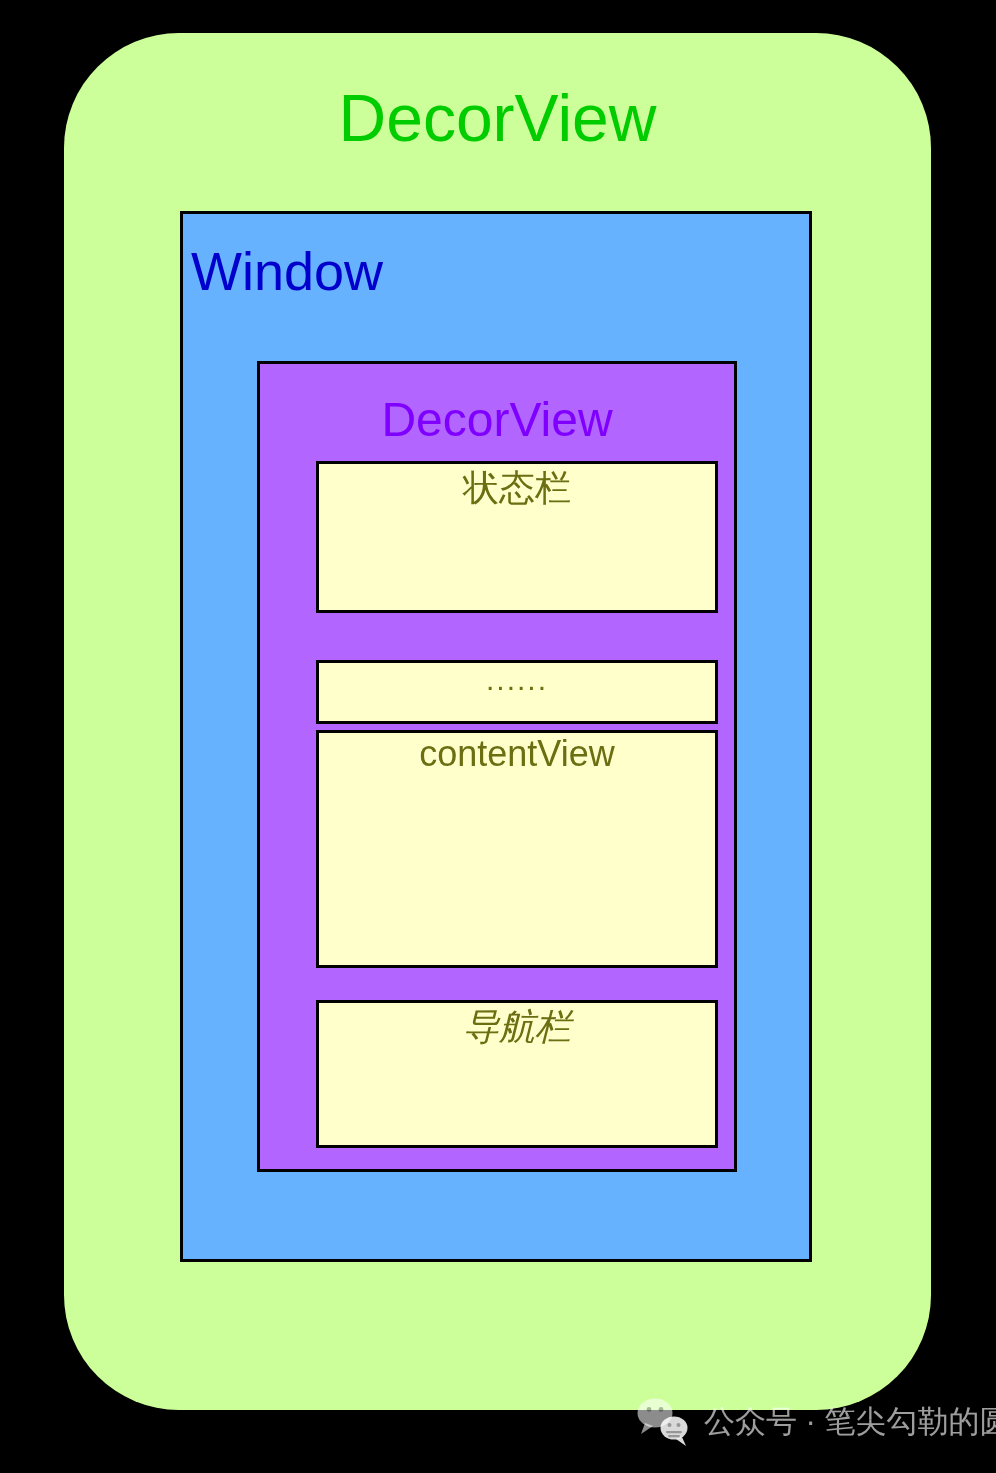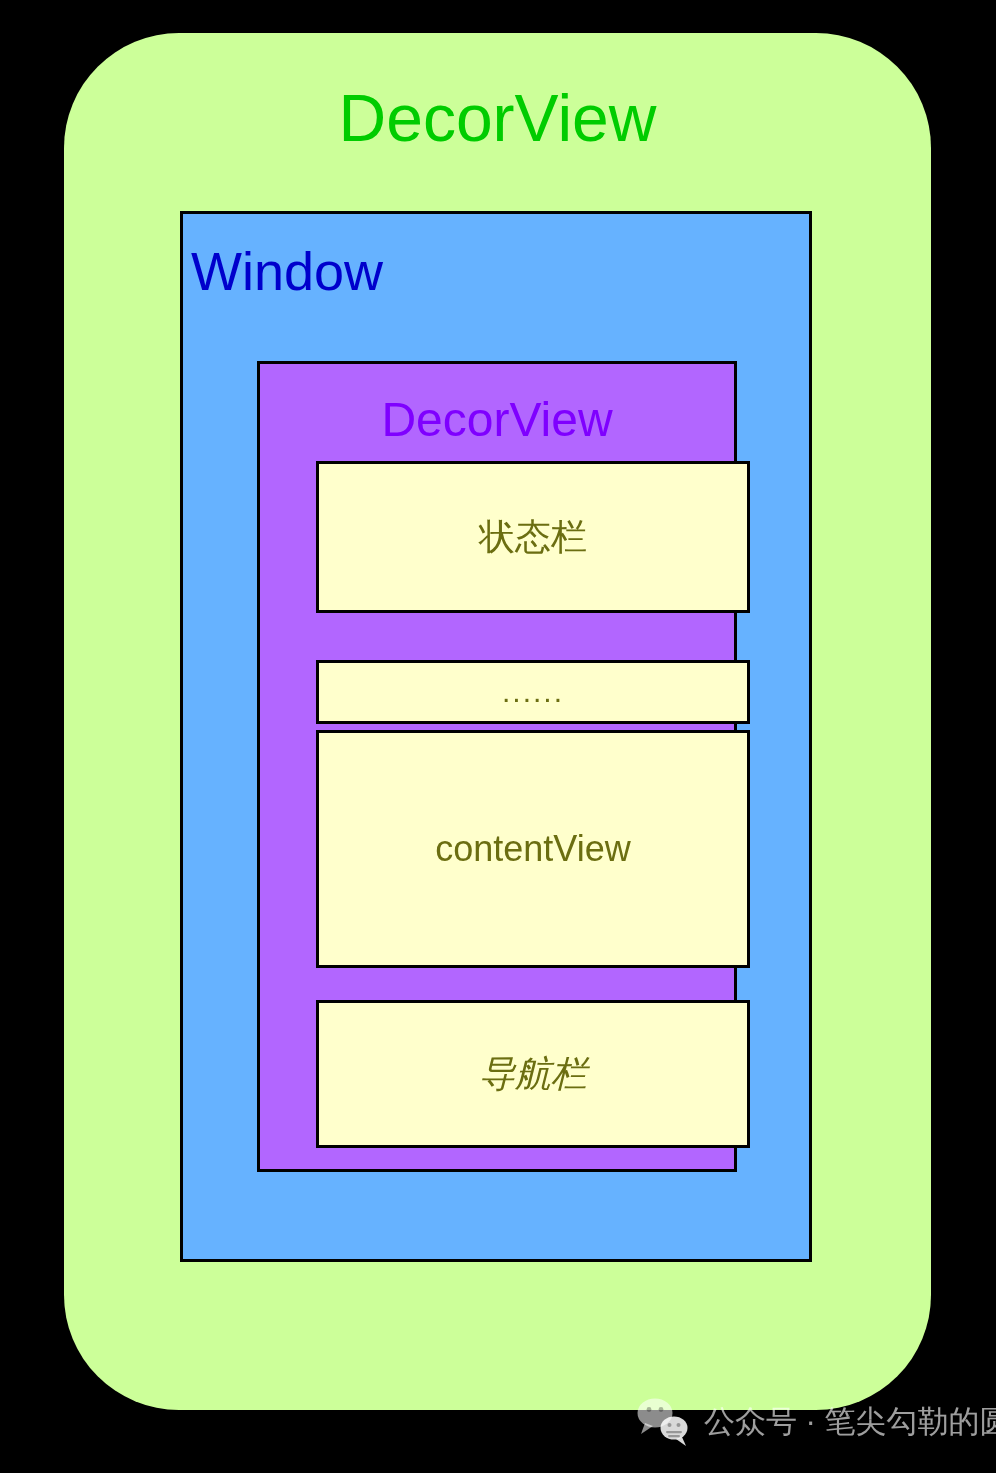--- a/index.html
+++ b/index.html
@@ -54,24 +54,24 @@
     border:3px solid var(--border-color);
   }
   .decorview-title{
     position:absolute;left:0;top:32px;width:100%;
     text-align:center;
     font-size:48px;line-height:1;
     color:var(--decorview-text);
   }
   .ybox{
     position:absolute;left:56px;
-    width:434px;
+    width:402px;
     background:var(--box-bg);
     border:3px solid var(--border-color);
-    display:flex;align-items:center;justify-content:center;
+    display:flex;justify-content:center;
     color:var(--box-text);
     font-size:36px;
   }
   .ybox-status {top:97px;height:152px;}
   .ybox-dots   {top:296px;height:64px;font-size:30px;letter-spacing:2px;}
   .ybox-content{top:366px;height:238px;}
   .ybox-nav    {top:636px;height:148px;font-style:italic;}
   .watermark{
     position:absolute;left:634px;top:1396px;
     display:flex;align-items:center;gap:12px;

